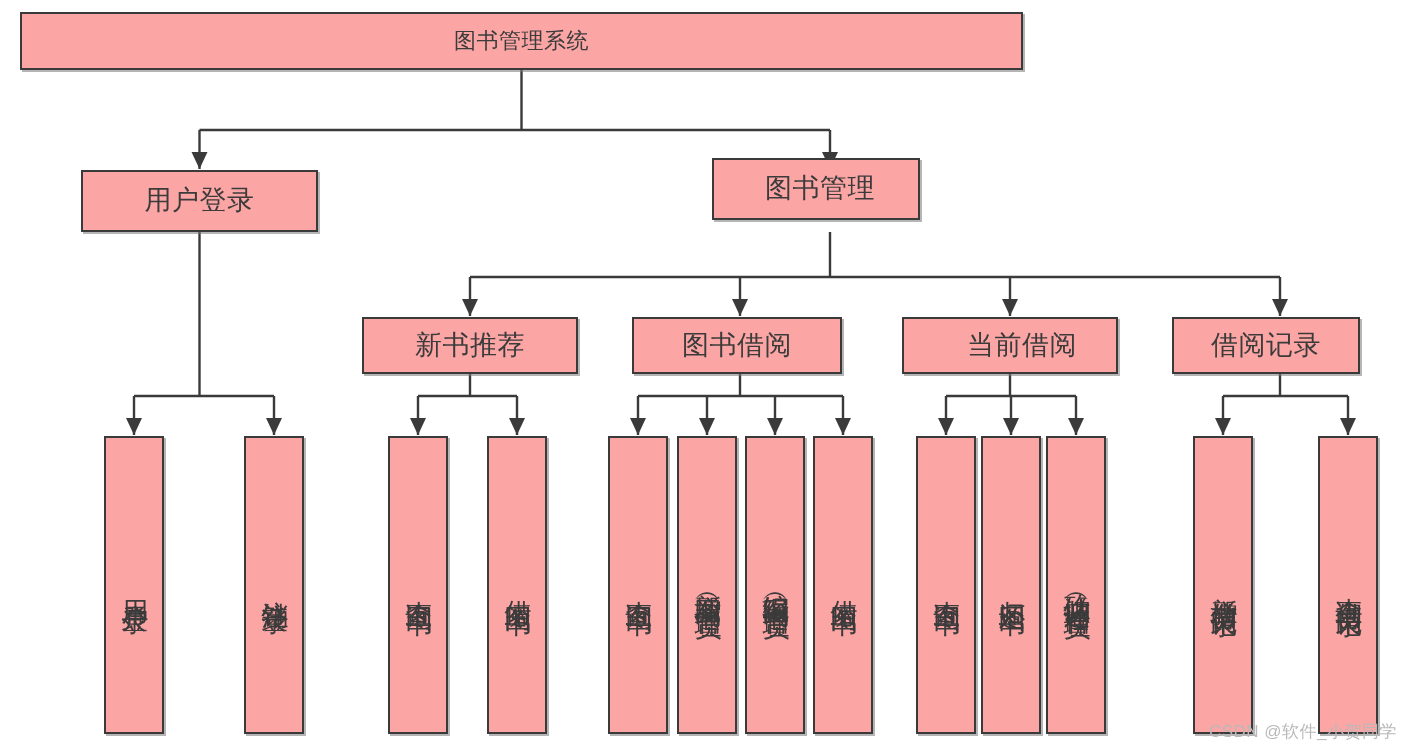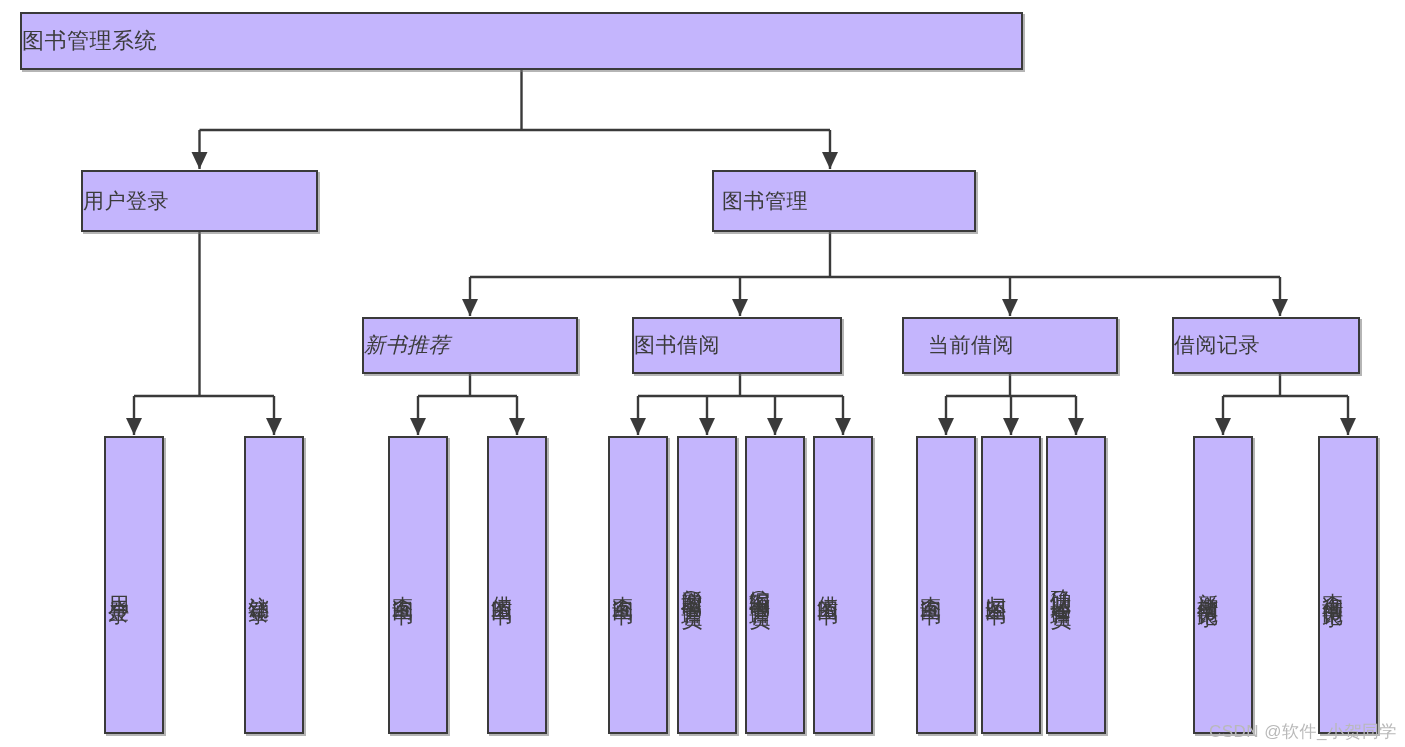--- a/index.html
+++ b/index.html
@@ -13,30 +13,30 @@
   #canvas {
     position: relative;
     width: 1405px;
     height: 747px;
     background: #ffffff;
     overflow: hidden;
   }
   .node {
     position: absolute;
     box-sizing: border-box;
-    background: #c4b5fd;
+    background: #fca5a5;
     border: 2px solid #3a3a3a;
     box-shadow: 2px 2px 0 0 rgba(120,120,120,0.55);
     display: flex;
     align-items: center;
-    justify-content: flex-start;
+    justify-content: center;
   }
   .node-label {
     color: #3b3b3b;
-    font-size: 21px;
+    font-size: 27px;
     line-height: 1.18;
     letter-spacing: 0.5px;
     text-align: center;
     white-space: nowrap;
   }
   .node.vertical .node-label {
     writing-mode: vertical-rl;
     text-orientation: upright;
     letter-spacing: 3px;
     white-space: nowrap;
@@ -125,24 +125,24 @@
       <path d="M 1348 396 L 1348 435" class="edge-line"></path>
       <polygon points="1340,418 1356,418 1348,435" fill="#3a3a3a"></polygon>
     </svg>
   <div id="nodes">
       <div class="node root" style="left: 20px; top: 12px; width: 1003px; height: 58px;">
         <span class="node-label">图书管理系统</span>
       </div>
       <div class="node" style="left: 81px; top: 170px; width: 237px; height: 62px;">
         <span class="node-label">用户登录</span>
       </div>
-      <div class="node" style="left: 712px; top: 170px; width: 264px; height: 62px; padding-left: 8px;">
+      <div class="node" style="left: 712px; top: 158px; width: 208px; height: 62px; padding-left: 8px;">
         <span class="node-label">图书管理</span>
       </div>
-      <div class="node" style="left: 362px; top: 317px; width: 216px; height: 57px; font-style: italic;">
+      <div class="node" style="left: 362px; top: 317px; width: 216px; height: 57px;">
         <span class="node-label">新书推荐</span>
       </div>
       <div class="node" style="left: 632px; top: 317px; width: 210px; height: 57px;">
         <span class="node-label">图书借阅</span>
       </div>
       <div class="node" style="left: 902px; top: 317px; width: 216px; height: 57px; padding-left: 24px;">
         <span class="node-label">当前借阅</span>
       </div>
       <div class="node" style="left: 1172px; top: 317px; width: 188px; height: 57px;">
         <span class="node-label">借阅记录</span>

